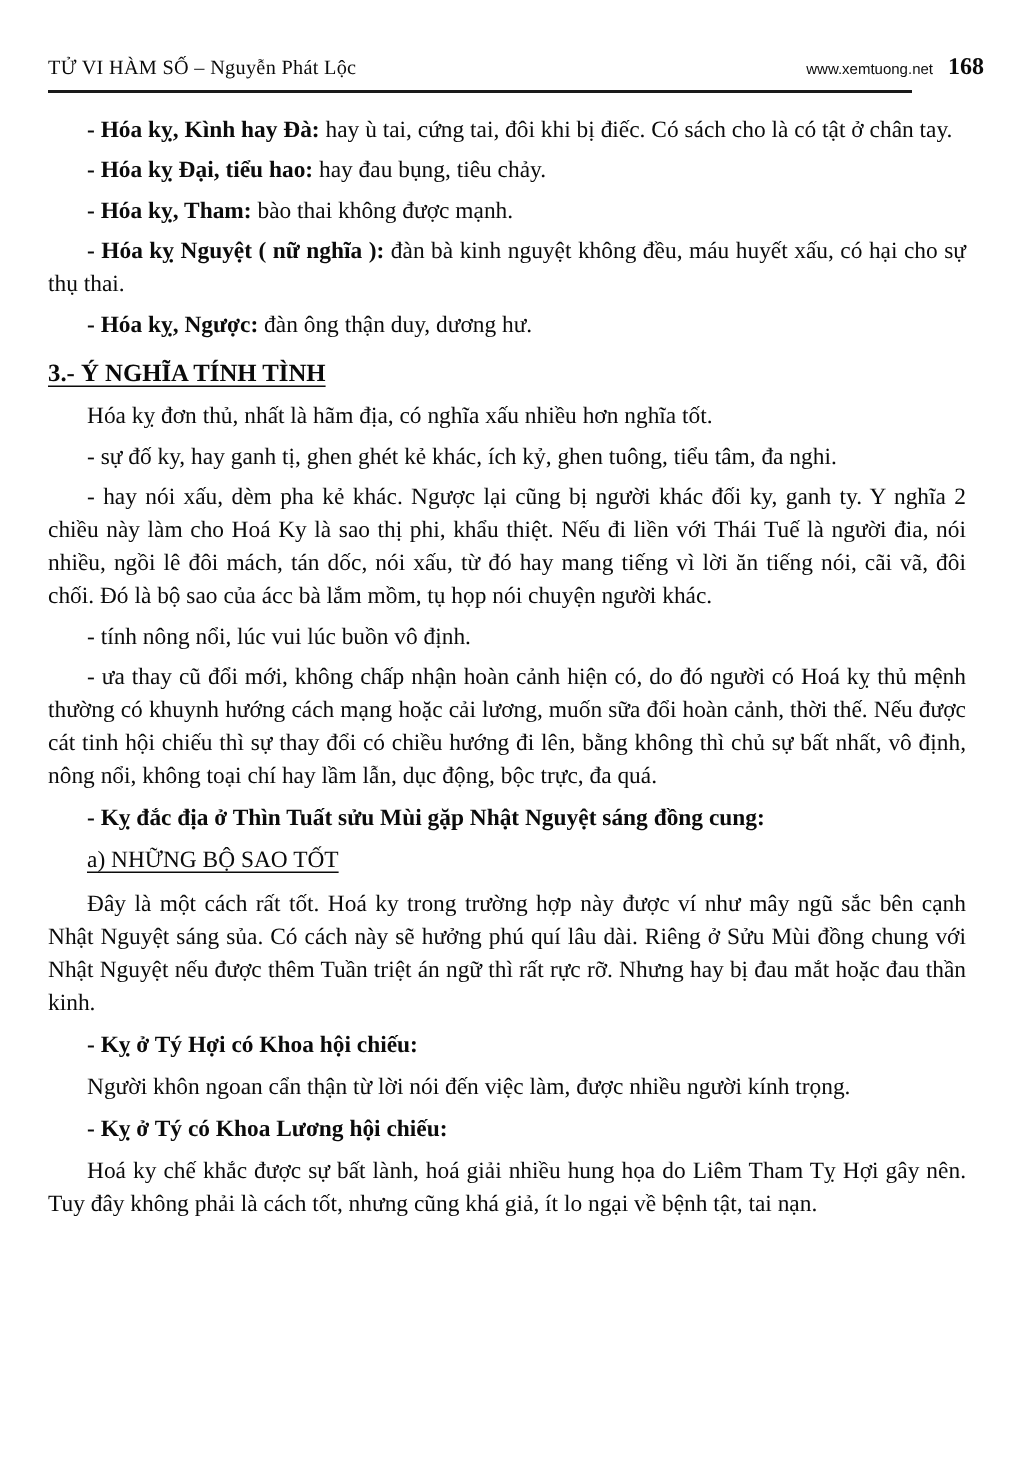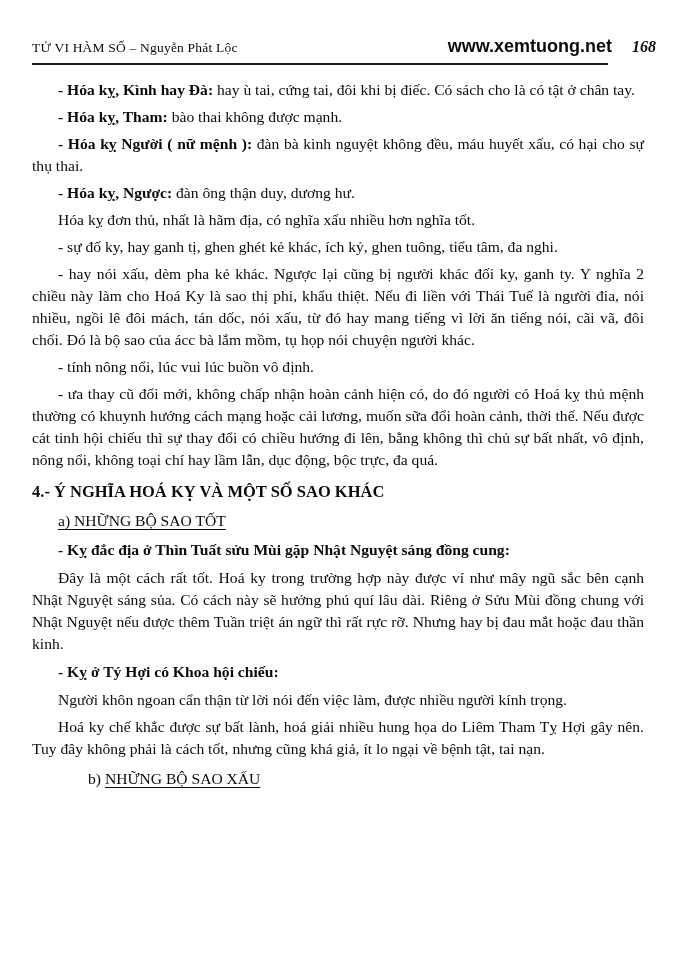--- a/index.html
+++ b/index.html
@@ -22,29 +22,28 @@
     align-items: baseline;
   }
   .hdr-title {
     font-size: 13.5px;
     letter-spacing: 0.2px;
     white-space: nowrap;
   }
   .hdr-spacer { flex: 1; }
   .hdr-site {
     font-family: "Liberation Sans", "DejaVu Sans", sans-serif;
-    font-weight: bold;
-    font-size: 18px;
+    font-weight: normal;
+    font-size: 10px;
     white-space: nowrap;
   }
   .hdr-page {
     font-weight: bold;
-    font-style: italic;
     font-size: 16px;
-    margin-left: 20px;
+    margin-left: 10px;
     white-space: nowrap;
   }
   .hdr-rule {
     border: none;
     border-top: 2px solid #1a1a1a;
     margin: 6px 48px 14px 0;
   }
   
   .content {
     font-size: 15.6px;
@@ -96,40 +95,41 @@
     <span class="hdr-title">TỬ VI HÀM SỐ – Nguyễn Phát Lộc</span>
     <span class="hdr-spacer"></span>
     <span class="hdr-site">www.xemtuong.net</span>
     <span class="hdr-page">168</span>
   </div>
   <hr class="hdr-rule">
 
   <div class="content">
 
     <p class="blk bullet"><span class="b">- Hóa kỵ, Kình hay Đà:</span><span> hay ù tai, cứng tai, đôi khi bị điếc. Có sách cho là có tật ở chân tay.</span></p>
+    <p class="blk bullet"><span class="b">- Hóa kỵ Đại, tiểu hao:</span><span> hay đau bụng, tiêu chảy.</span></p>
     <p class="blk bullet"><span class="b">- Hóa kỵ, Tham:</span><span> bào thai không được mạnh.</span></p>
-    <p class="blk bullet"><span class="b">- Hóa kỵ Người ( nữ mệnh ):</span><span> đàn bà kinh nguyệt không đều, máu huyết xấu, có hại cho sự thụ thai.</span></p>
+    <p class="blk bullet"><span class="b">- Hóa kỵ Nguyệt ( nữ nghĩa ):</span><span> đàn bà kinh nguyệt không đều, máu huyết xấu, có hại cho sự thụ thai.</span></p>
     <p class="blk bullet"><span class="b">- Hóa kỵ, Ngược:</span><span> đàn ông thận duy, dương hư.</span></p>
 
+    <p class="blk h3">3.- Ý NGHĨA TÍNH TÌNH</p>
 
     <p class="blk para">Hóa kỵ đơn thủ, nhất là hãm địa, có nghĩa xấu nhiều hơn nghĩa tốt.</p>
     <p class="blk para">- sự đố ky, hay ganh tị, ghen ghét kẻ khác, ích kỷ, ghen tuông, tiểu tâm, đa nghi.</p>
     <p class="blk para">- hay nói xấu, dèm pha kẻ khác. Ngược lại cũng bị người khác đối ky, ganh ty. Y nghĩa 2 chiều này làm cho Hoá Ky là sao thị phi, khẩu thiệt. Nếu đi liền với Thái Tuế là người đia, nói nhiều, ngồi lê đôi mách, tán dốc, nói xấu, từ đó hay mang tiếng vì lời ăn tiếng nói, cãi vã, đôi chối. Đó là bộ sao của ácc bà lắm mồm, tụ họp nói chuyện người khác.</p>
     <p class="blk para">- tính nông nổi, lúc vui lúc buồn vô định.</p>
     <p class="blk para">- ưa thay cũ đổi mới, không chấp nhận hoàn cảnh hiện có, do đó người có Hoá kỵ thủ mệnh thường có khuynh hướng cách mạng hoặc cải lương, muốn sữa đổi hoàn cảnh, thời thế. Nếu được cát tinh hội chiếu thì sự thay đổi có chiều hướng đi lên, bằng không thì chủ sự bất nhất, vô định, nông nổi, không toại chí hay lầm lẫn, dục động, bộc trực, đa quá.</p>
 
-    <p class="blk h4">4.- Ý NGHĨA HOÁ KỴ VÀ MỘT SỐ SAO KHÁC</p>
+
+    <p class="blk boldline">- Kỵ đắc địa ở Thìn Tuất sửu Mùi gặp Nhật Nguyệt sáng đồng cung:</p>
 
     <p class="blk sub"><span class="u"><span>a) </span><span>NHỮNG BỘ SAO TỐT</span></span></p>
-
-    <p class="blk boldline">- Kỵ đắc địa ở Thìn Tuất sửu Mùi gặp Nhật Nguyệt sáng đồng cung:</p>
     <p class="blk para">Đây là một cách rất tốt. Hoá ky trong trường hợp này được ví như mây ngũ sắc bên cạnh Nhật Nguyệt sáng sủa. Có cách này sẽ hưởng phú quí lâu dài. Riêng ở Sửu Mùi đồng chung với Nhật Nguyệt nếu được thêm Tuần triệt án ngữ thì rất rực rỡ. Nhưng hay bị đau mắt hoặc đau thần kinh.</p>
 
     <p class="blk boldline">- Kỵ ở Tý Hợi có Khoa hội chiếu:</p>
     <p class="blk para">Người khôn ngoan cẩn thận từ lời nói đến việc làm, được nhiều người kính trọng.</p>
 
+    <p class="blk boldline">- Kỵ ở Tý có Khoa Lương hội chiếu:</p>
 
     <p class="blk para">Hoá ky chế khắc được sự bất lành, hoá giải nhiều hung họa do Liêm Tham Tỵ Hợi gây nên. Tuy đây không phải là cách tốt, nhưng cũng khá giả, ít lo ngại về bệnh tật, tai nạn.</p>
 
-    <p class="blk sub sub-b"><span>b) </span><span class="u">NHỮNG BỘ SAO XẤU</span></p>
 
   </div>
 </div>
 
 </body></html>

